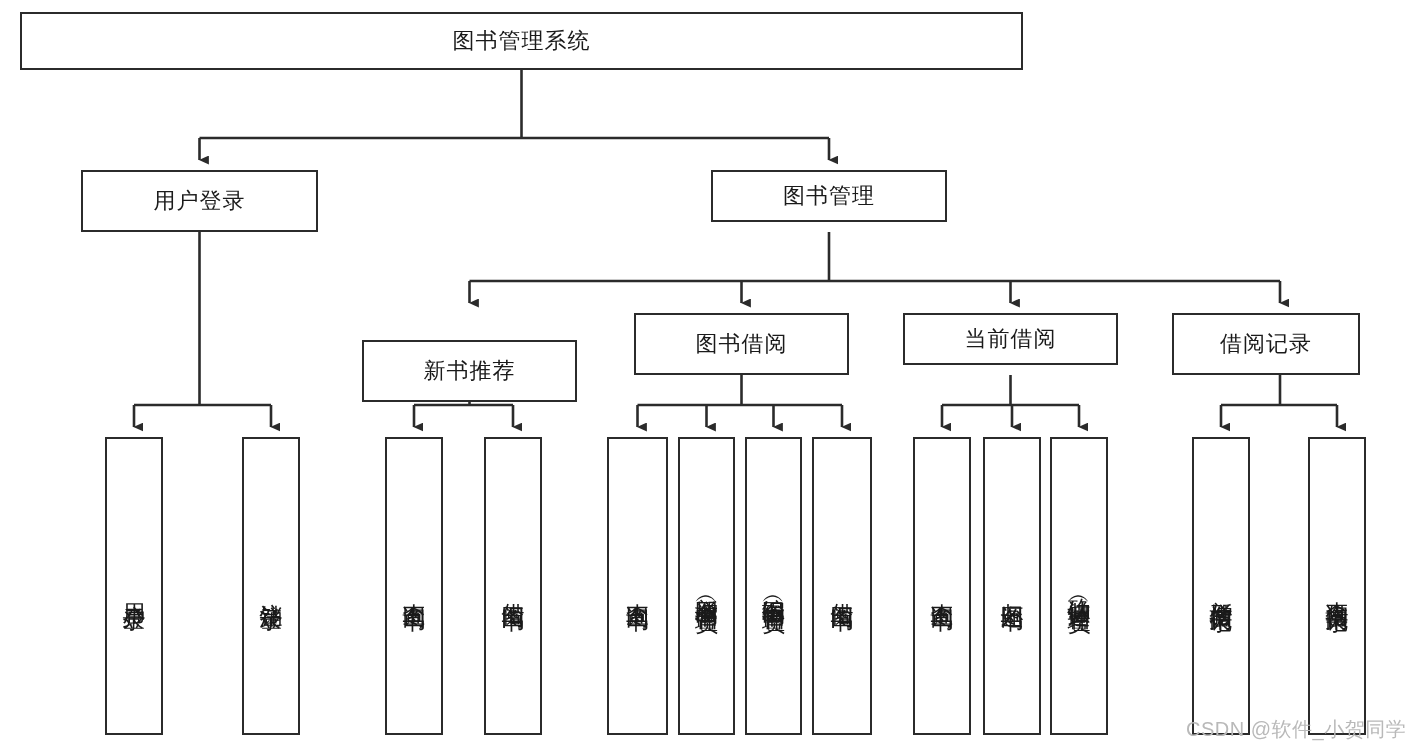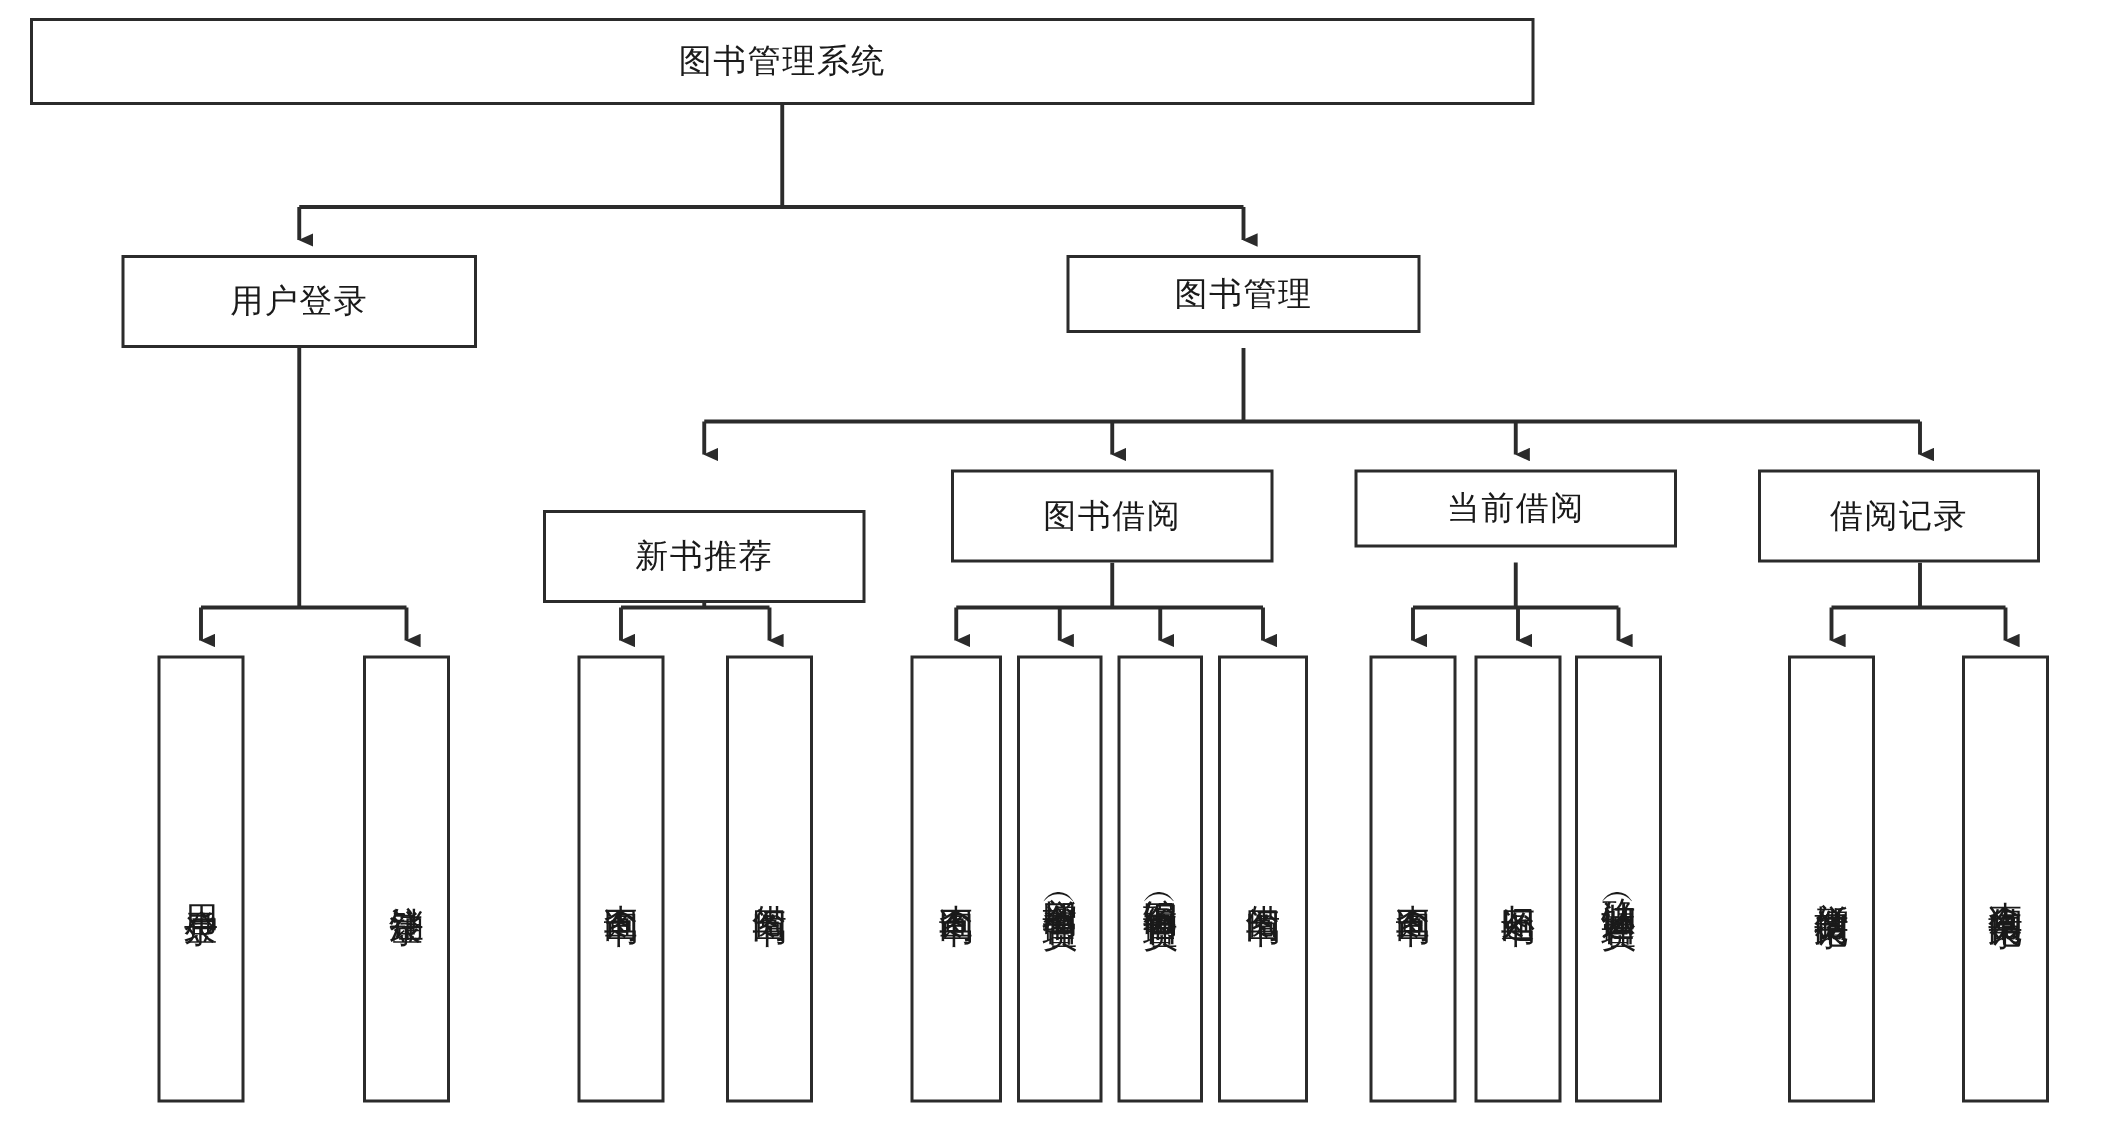--- a/index.html
+++ b/index.html
@@ -166,14 +166,15 @@
         <span class="label">确认归还（管理员）</span>
       </div>
       <div class="node vert" style="left: 1192px; top: 437px; width: 58px; height: 298px;">
         <span class="label">新增借阅记录</span>
       </div>
       <div class="node vert" style="left: 1308px; top: 437px; width: 58px; height: 298px;">
         <span class="label">查询借阅记录</span>
       </div>
     </div>
 
+  <div id="watermark">CSDN @软件_小贺同学</div>
 
 </div>
 
 </body></html>

